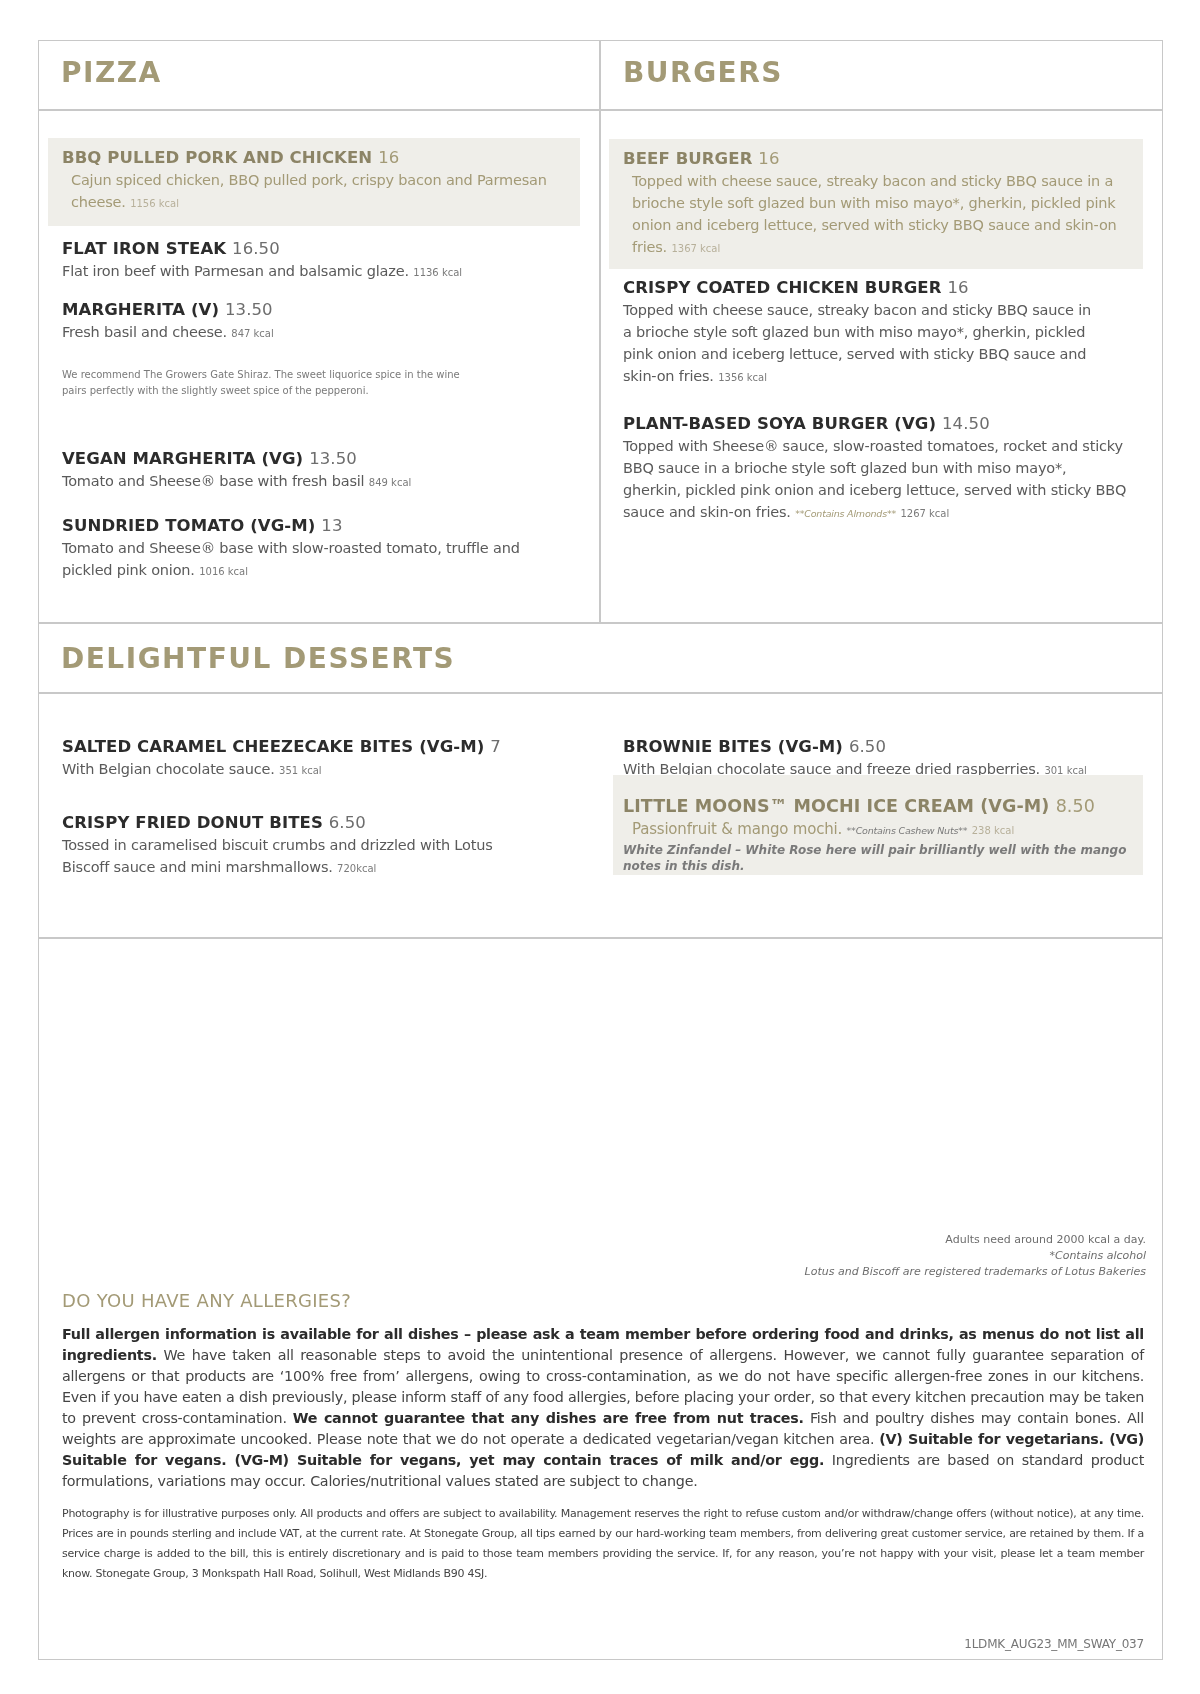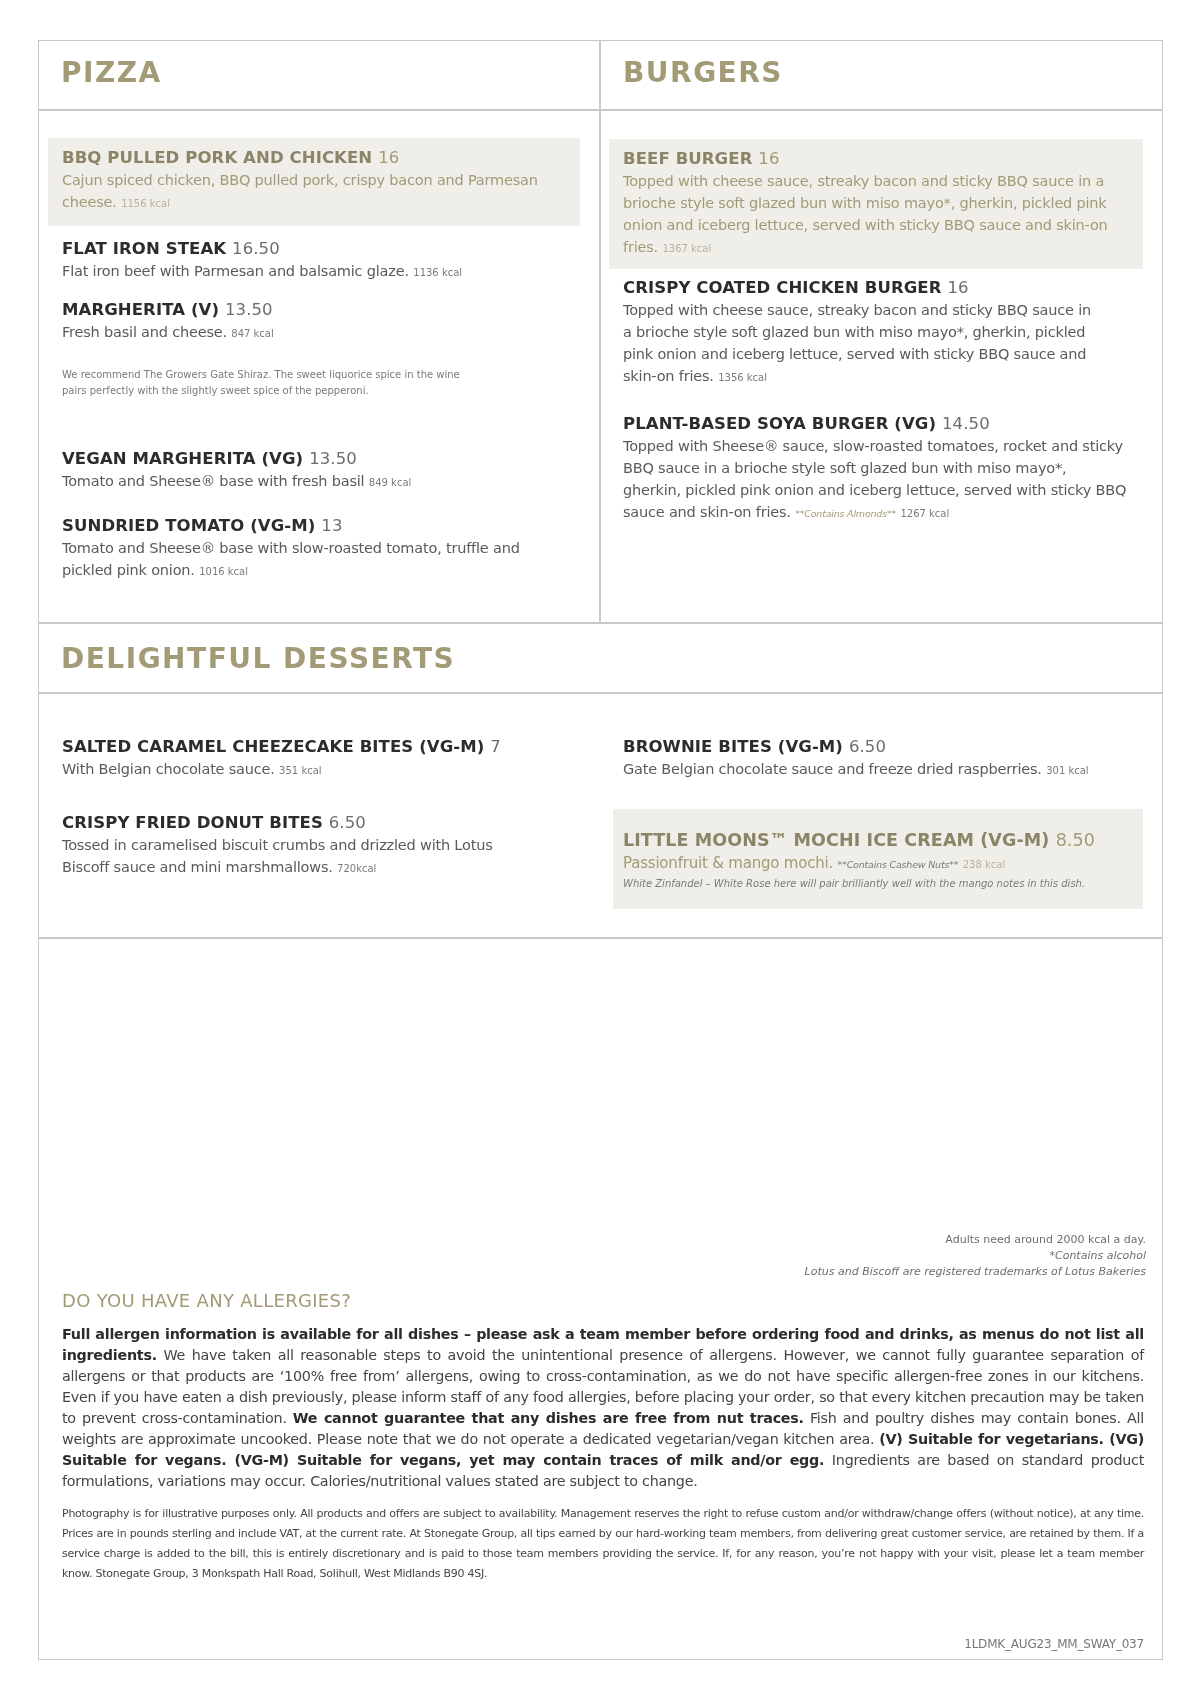--- a/index.html
+++ b/index.html
@@ -14,26 +14,26 @@
     .section-title.big { font-size: 28px; }
 
     .item { position: absolute; }
     .item-name { font-family: "DejaVu Sans", sans-serif; font-size: 16.5px; font-weight: bold; color: #2c2c2c; letter-spacing: 0.1px; line-height: 23px; }
     .item-price { font-weight: normal; color: #6d6d6d; text-align: right; }
     .item-kcal-inline { font-size: 10.5px; color: #777; font-weight: normal; }
     .item-desc { font-family: "DejaVu Sans", sans-serif; font-size: 14.5px; color: #5a5a5a; line-height: 22px; letter-spacing: -0.2px; }
     .kcal { font-size: 10px; color: #7a7a7a; letter-spacing: 0; }
     .note { font-size: 10px; color: #7a7a7a; line-height: 16px; }
     .nut-note { font-size: 9.5px; font-style: italic; color: #a39a76; }
-    .wine-italic { font-size: 10px; font-style: italic; color: #7a7a7a; line-height: 16px; }
+    .wine-italic { font-size: 12px; font-style: italic; color: #7a7a7a; line-height: 16px; font-weight: bold; }
 
     .highlight { position: absolute; background: #efeee9; }
     .highlight .item-name { color: #8c8466; }
     .highlight .item-price { color: #a39a76; }
-    .highlight .item-desc { color: #a39a76; }
+    .highlight .item-desc { color: #a39a76; margin-left: 9px; }
     .highlight .kcal { color: #b7b09a; }
 
     .footnotes { position: absolute; right: 54px; top: 1232px; text-align: right; font-size: 11px; color: #6d6d6d; line-height: 16px; }
     .footnotes .it { font-style: italic; }
 
     .allergy-title { position: absolute; left: 62px; top: 1290px; font-size: 18px; color: #a39a76; letter-spacing: 0.3px; }
     .allergy-body { position: absolute; left: 62px; top: 1324px; width: 1082px; font-size: 14.3px; color: #444; line-height: 21px; text-align: justify; letter-spacing: -0.25px; }
     .allergy-body b { color: #2c2c2c; }
     .legal-body { position: absolute; left: 62px; top: 1504px; width: 1082px; font-size: 11px; color: #444; line-height: 20px; text-align: justify; letter-spacing: -0.25px; }
     .code { position: absolute; right: 56px; top: 1637px; font-size: 12px; color: #777; letter-spacing: -0.2px; }
@@ -108,24 +108,24 @@
   <div class="item-desc"><span>With Belgian chocolate sauce.</span> <span class="kcal">351 kcal</span></div>
 </div>
 
 <div class="item" style="left:62px; top:811px; width:470px;">
   <div class="item-name"><span>CRISPY FRIED DONUT BITES</span> <span class="item-price">6.50</span></div>
   <div class="item-desc"><span>Tossed in caramelised biscuit crumbs and drizzled with Lotus Biscoff sauce and mini marshmallows.</span> <span class="kcal">720kcal</span></div>
 </div>
 
 <div class="item" style="left:623px; top:735px; width:530px;">
   <div class="item-name"><span>BROWNIE BITES (VG-M)</span> <span class="item-price">6.50</span></div>
-  <div class="item-desc"><span>Gate Belgian chocolate sauce and freeze dried raspberries.</span> <span class="kcal">301 kcal</span></div>
+  <div class="item-desc"><span>With Belgian chocolate sauce and freeze dried raspberries.</span> <span class="kcal">301 kcal</span></div>
 </div>
 
-<div class="highlight" style="left:613px; top:809px; width:530px; height:100px;padding-left:20px;">
+<div class="highlight" style="left:613px; top:775px; width:530px; height:100px;padding-left:20px;">
   <div class="item" style="left:10px; top:20px; width:512px;">
     <div class="item-name" style="font-size:17.5px;"><span>LITTLE MOONS™ MOCHI ICE CREAM (VG-M)</span> <span class="item-price">8.50</span></div>
     <div class="item-desc"><span style="font-size:15px;">Passionfruit &amp; mango mochi.</span> <span class="nut-note" style="color:#7a7a7a;">**Contains Cashew Nuts**</span> <span class="kcal">238 kcal</span></div>
     <div class="wine-italic">White Zinfandel –  White Rose here will pair brilliantly well with the mango notes in this dish.</div>
   </div>
 </div>
 
 <div class="footnotes">
   <div>Adults need around 2000 kcal a day.</div>
   <div class="it">*Contains alcohol</div>

